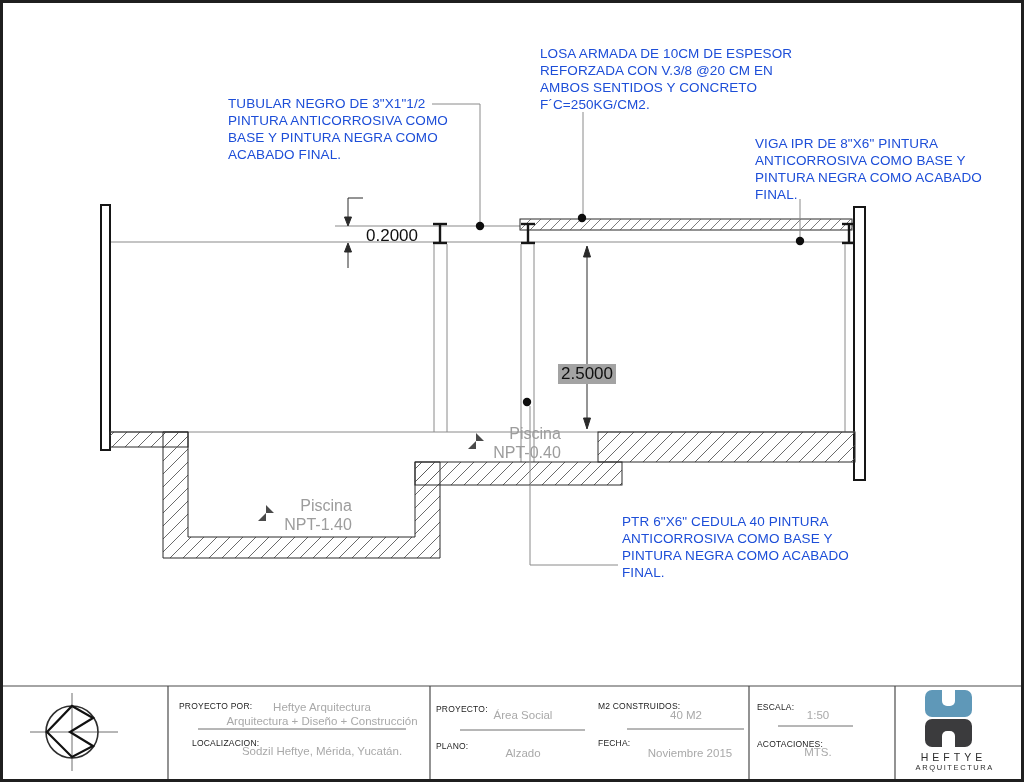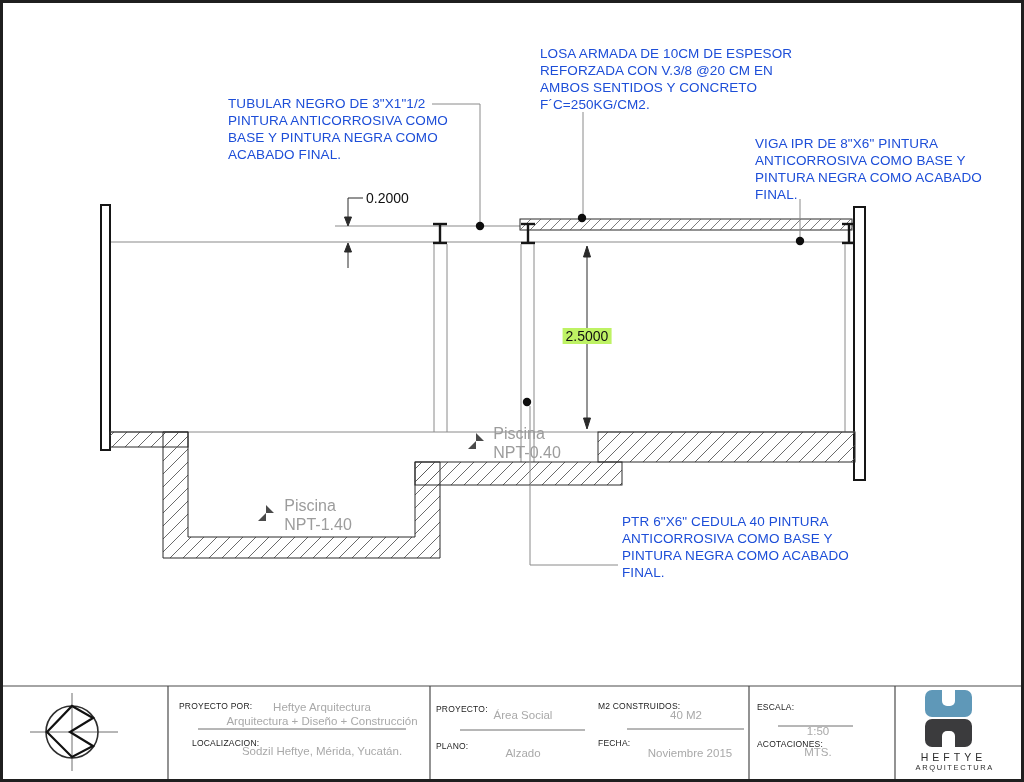--- a/index.html
+++ b/index.html
@@ -6,24 +6,24 @@
   #sheet{
     position:relative;width:1024px;height:782px;background:#ffffff;
     font-family:"Liberation Sans",sans-serif;overflow:hidden;
     outline:3px solid #1f1f1f;outline-offset:-3px;
   }
   svg{position:absolute;left:0;top:0;}
   .note{
     position:absolute;font-size:13.5px;line-height:17px;color:#1d4ed8;
     white-space:pre-line;letter-spacing:.1px;
   }
-  .dim{position:absolute;font-size:14px;color:#101010;}
-  .dim-centered{background:#bef264;padding:0 3px;transform:translateX(-50%);}
+  .dim{position:absolute;font-size:17px;color:#101010;margin-top:36px;}
+  .dim-centered{background:#a3a3a3;padding:0 3px;transform:translateX(-50%);}
   .level{
-    position:absolute;text-align:left;color:#9c9c9c;
+    position:absolute;text-align:right;color:#9c9c9c;
     font-size:16px;line-height:19px;transform:translateX(-50%);
   }
   
   .tb-label{
     position:absolute;font-size:8.5px;font-weight:normal;color:#1c1c1c;
     letter-spacing:.2px;
   }
   .tb-value{
     position:absolute;font-size:11.5px;color:#a9a9a9;text-align:center;
     transform:translateX(-50%);white-space:pre-line;line-height:14px;
@@ -227,21 +227,21 @@
   <div class="tb-label" style="left:436px;top:741px;">PLANO:</div>
   <div class="tb-value" style="left:523px;top:746px;width:130px;">Alzado</div>
 
   <div class="tb-label" style="left:598px;top:701px;">M2 CONSTRUIDOS:</div>
   <div class="tb-value" style="left:686px;top:708px;width:120px;">40 M2</div>
 
   <div class="tb-label" style="left:598px;top:738px;">FECHA:</div>
   <div class="tb-value" style="left:690px;top:746px;width:120px;">Noviembre 2015</div>
 
   <div class="tb-label" style="left:757px;top:702px;">ESCALA:</div>
-  <div class="tb-value" style="left:818px;top:708px;width:80px;margin-top:16px;">1:50</div>
+  <div class="tb-value" style="left:818px;top:708px;width:80px;">1:50</div>
 
   <div class="tb-label" style="left:757px;top:739px;">ACOTACIONES:</div>
   <div class="tb-value" style="left:818px;top:745px;width:80px;">MTS.</div>
 
   <div>
     <div class="logo-u">
       <div class="logo-notch-top"></div>
     </div>
     <div class="logo-n">
       <div class="logo-notch-bottom"></div>

